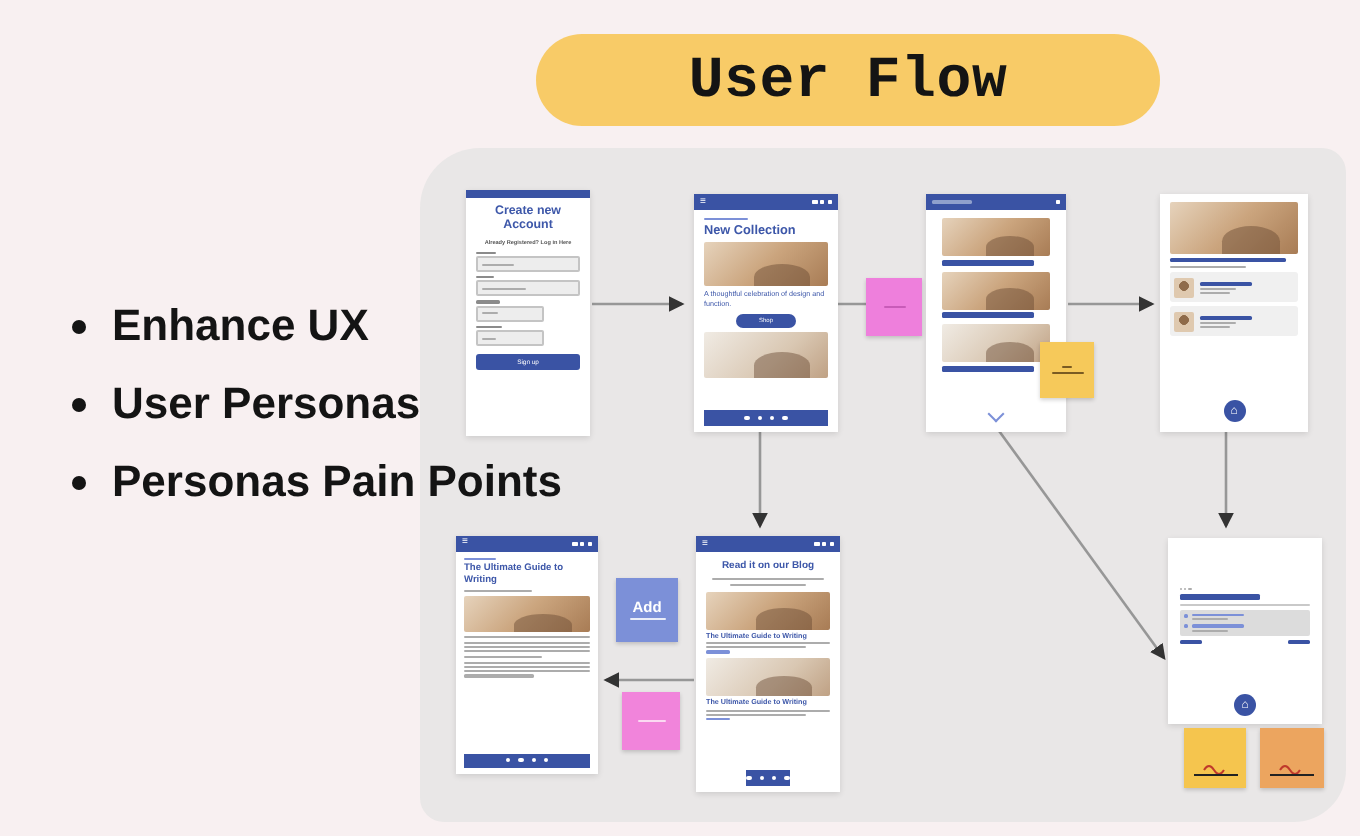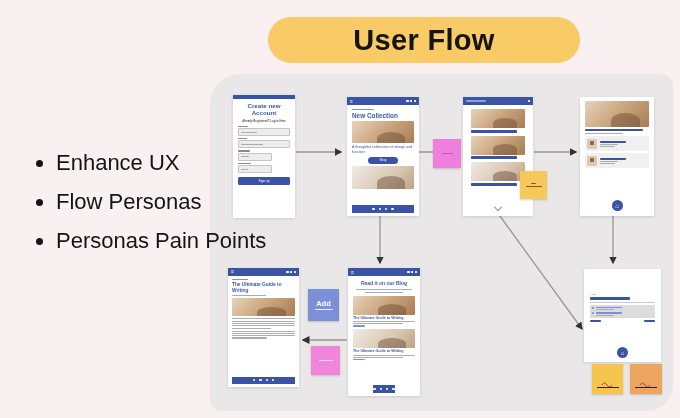--- a/index.html
+++ b/index.html
@@ -3,23 +3,23 @@
 <meta charset="utf-8">
 <style>
   html,body{margin:0;padding:0;}
   .stage{position:relative;width:680px;height:418px;background:#F8F0F1;overflow:hidden;
          font-family:"Liberation Sans","DejaVu Sans",sans-serif;}
   
   .panel{position:absolute;left:210px;top:74px;width:463px;height:337px;background:#E9E7E7;
          border-radius:30px 12px 26px 12px;}
   .pill{position:absolute;left:268px;top:17px;width:312px;height:46px;background:#F8CB67;
         border-radius:23px;display:flex;align-items:center;justify-content:center;
-        font-size:29px;font-weight:700;color:#141414;letter-spacing:.3px;z-index:4;}
+        font-size:29px;font-weight:700;color:#141414;letter-spacing:.3px;z-index:4;font-family:Liberation Mono, monospace;}
   .bullets{position:absolute;left:30px;top:150px;margin:0;padding-left:26px;font-size:22px;
-           font-weight:400;color:#141414;z-index:5;list-style:disc;}
+           font-weight:700;color:#141414;z-index:5;list-style:disc;}
   .bullets li{margin:0 0 13px;}
   svg.arrows{position:absolute;left:0;top:0;z-index:1;}
   
   .screen{position:absolute;background:#fff;box-shadow:0 1px 3px rgba(0,0,0,.12);z-index:2;
           display:flex;flex-direction:column;overflow:hidden;}
   #s1{left:233px;top:95px;width:62px;height:123px;}
   #s2{left:347px;top:97px;width:72px;height:119px;}
   #s3{left:463px;top:97px;width:70px;height:119px;}
   #s4{left:580px;top:97px;width:74px;height:119px;}
   #s5{left:228px;top:268px;width:71px;height:119px;}
@@ -115,21 +115,21 @@
     <path d="M497,212 L582,329" stroke="#979797" stroke-width="1.3" fill="none" marker-end="url(#ah)"></path>
     <path d="M347,340 L303,340" stroke="#979797" stroke-width="1.3" fill="none" marker-end="url(#ah)"></path>
   </svg>
 
   <div class="pill">
     <span>User Flow</span>
   </div>
 
   <ul class="bullets">
     <li>Enhance UX</li>
-    <li>Flow Personas</li>
+    <li>User Personas</li>
     <li>Personas Pain Points</li>
   </ul>
 
   <div class="screen" id="s1">
     <div class="topstrip"></div>
     <div class="body">
       <div class="s1-title">Create new Account</div>
       <div class="s1-sub">Already Registered? Log in Here</div>
       <div class="fg">
         <div class="sk" style="width:10px;height:1.3px;background:#8B8B8B"></div>

